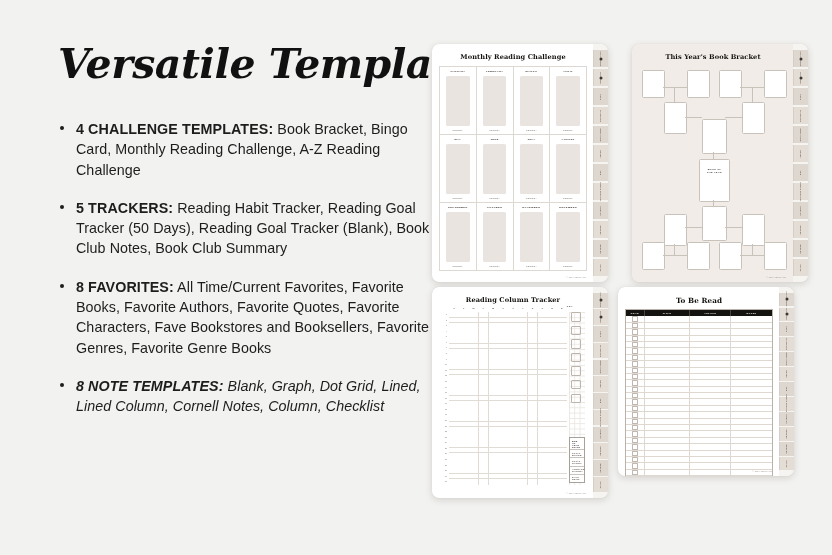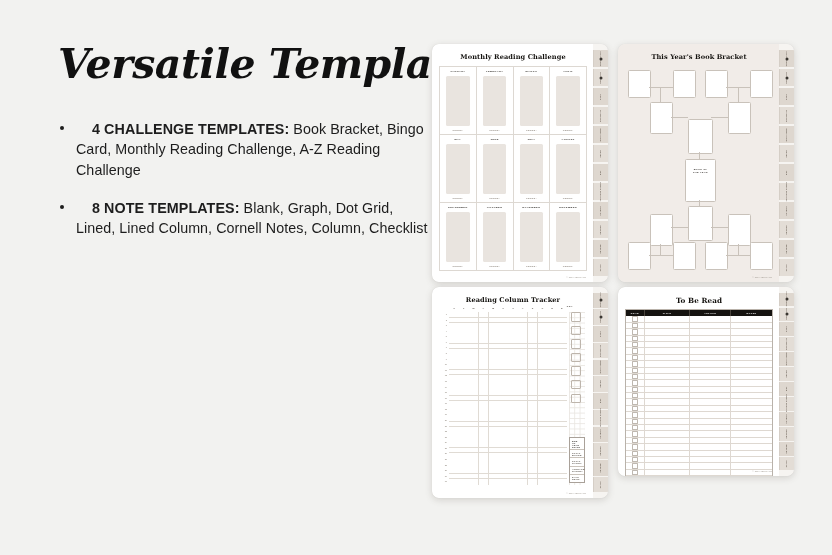--- a/index.html
+++ b/index.html
@@ -45,50 +45,49 @@
   }
   .feature-item {
     position: relative;
     padding-left: 18px;
     margin-bottom: 18px;
     font-size: 14.3px;
     line-height: 1.42;
     color: #1d1d1d;
     letter-spacing: 0.05px;
   }
-  .feature-item:last-child { margin-bottom: 0; }
+  .feature-item:last-child { margin-bottom: 0; font-style: italic; }
   .feature-item .bullet-dot {
     position: absolute;
     left: 2px;
     top: 7px;
     width: 4px;
     height: 4px;
     border-radius: 50%;
     background: #1d1d1d;
   }
   .feature-item .feat-label {
     font-weight: bold;
     letter-spacing: 0.1px;
-    margin-left: 16px;
   }
 
   
   .right-col {
     position: relative;
     flex: 1;
   }
   .mockup {
     position: absolute;
     border-radius: 7px;
     box-shadow: 0 2px 7px rgba(90,80,72,0.20), 0 0 1px rgba(0,0,0,0.10);
     overflow: hidden;
     padding-left: 8px;
   }
   .mk-monthly { left: 0px;   top: 44px;  width: 168px; height: 238px; }
-  .mk-bracket { left: 186px; top: 44px;  width: 168px; height: 238px; }
+  .mk-bracket { left: 200px; top: 44px;  width: 168px; height: 238px; }
   .mk-habit   { left: 0px;   top: 287px; width: 168px; height: 211px; }
   .mk-tbr     { left: 186px; top: 287px; width: 168px; height: 189px; }
 
   .sheet {
     position: absolute;
     left: 0; top: 0; bottom: 0;
     right: 14px;
     background: #ffffff;
     border-radius: 7px 0 0 7px;
     box-sizing: border-box;
@@ -381,20 +380,28 @@
 <body>
 
 <div class="page">
 
   <div class="left-col">
     <h1 class="headline">Versatile Templates!</h1>
     <ul class="feature-list">
       <li class="feature-item">
         <span class="bullet-dot"></span>
         <span class="feat-label">4 CHALLENGE TEMPLATES:</span><span> Book Bracket, Bingo Card, Monthly Reading Challenge, A-Z Reading Challenge</span>
+      </li>
+      <li class="feature-item">
+        <span class="bullet-dot"></span>
+        <span class="feat-label">5 TRACKERS:</span><span> Reading Habit Tracker, Reading Goal Tracker (50 Days), Reading Goal Tracker (Blank), Book Club Notes, Book Club Summary</span>
+      </li>
+      <li class="feature-item">
+        <span class="bullet-dot"></span>
+        <span class="feat-label">8 FAVORITES:</span><span> All Time/Current Favorites, Favorite Books, Favorite Authors, Favorite Quotes, Favorite Characters, Fave Bookstores and Booksellers, Favorite Genres, Favorite Genre Books</span>
       </li>
       <li class="feature-item">
         <span class="bullet-dot"></span>
         <span class="feat-label">8 NOTE TEMPLATES:</span><span> Blank, Graph, Dot Grid, Lined, Lined Column, Cornell Notes, Column, Checklist</span>
       </li>
     </ul>
   </div>
 
   <div class="right-col">
 

